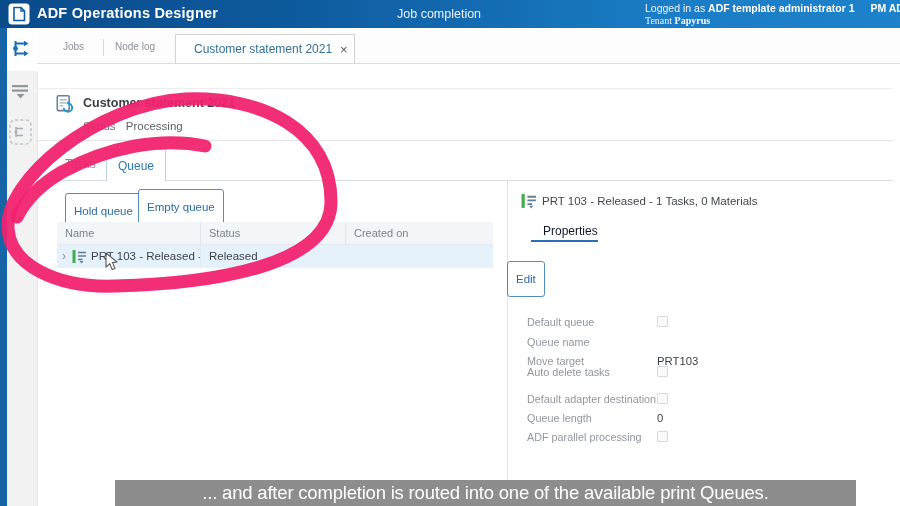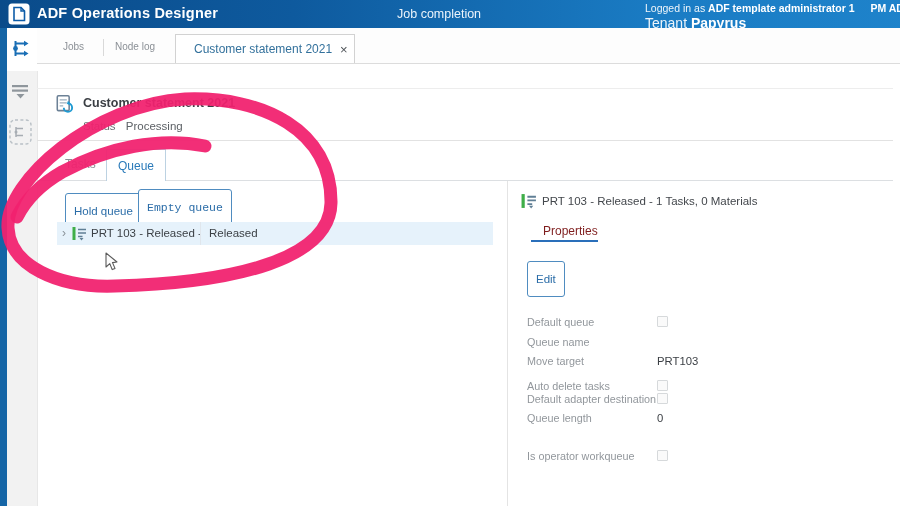--- a/index.html
+++ b/index.html
@@ -8,21 +8,21 @@
   .screen { position:relative; width:900px; height:506px; overflow:hidden; background:#fff; }
   .abs { position:absolute; }
 
   
   .topbar { position:absolute; left:0; top:0; width:900px; height:28px; overflow:hidden;
             background:linear-gradient(90deg,#0a4b8a 0%, #0e5a9e 32%, #1a7cc4 72%, #1e83cb 100%);padding-left:16px; }
   .app-icon { position:absolute; left:8px; top:3px; }
   .app-title { position:absolute; left:37px; top:5px; color:#fff; font-size:14.5px; font-weight:bold; letter-spacing:.2px; white-space:nowrap; }
   .nav-title { position:absolute; left:397px; top:7px; color:#eaf3fb; font-size:12.5px; white-space:nowrap; }
   .login-line  { position:absolute; left:645px; top:2px;  color:#fff; font-size:10.5px; white-space:nowrap; }
-  .tenant-line { position:absolute; left:645px; top:15px; color:#fff; font-size:14px; white-space:nowrap; }
+  .tenant-line { position:absolute; left:645px; top:15px; color:#fff; font-size:10px; white-space:nowrap;font-family:Liberation Serif, serif; }
   .login-line .lbl, .tenant-line .lbl { opacity:.92; font-weight:400; }
   .login-line .val, .tenant-line .val { font-weight:bold; }
   .login-line .val2 { font-weight:bold; margin-left:13px; }
 
   
   .blue-strip { position:absolute; left:0; top:28px; width:7px; height:478px; background:#1565a6; }
   .side-rail  { position:absolute; left:7px; top:28px; width:30px; height:478px; background:#fff; }
   .side-rail-gray { position:absolute; left:7px; top:71px; width:30px; height:435px; background:#f2f2f2; border-right:1px solid #e7e7e7; }
   .rail-btn { position:absolute; cursor:pointer; }
 
@@ -61,21 +61,21 @@
   .qhead { display:grid; grid-template-columns:143px 145px 148px; height:22px; background:#f2f6f9; border-bottom:1px solid #e3e7ea; }
   .qhead .cell { font-size:11px; color:#7d8288; line-height:22px; padding-left:8px; box-sizing:border-box; cursor:pointer; overflow:hidden; white-space:nowrap; }
   .qrow { display:grid; grid-template-columns:143px 145px 148px; height:23px; background:#e6f2fb; cursor:pointer; }
   .qrow .cell { font-size:11.5px; color:#3c4146; line-height:23px; padding-left:8px; box-sizing:border-box; overflow:hidden; white-space:nowrap; }
   .cell.c2, .cell.c3 { border-left:1px solid #e0e6ec; }
   .name-cell { display:flex; align-items:center; gap:4px; padding-left:3px !important; }
   .expand-ch { color:#8a9299; font-size:12px; width:9px; text-align:center; cursor:pointer; }
 
   
   .rp-title { position:absolute; left:542px; top:195px; font-size:11.5px; color:#43474c; white-space:nowrap; }
-  .rp-tab { position:absolute; left:543px; top:224px; font-size:12px; color:#7f1d1d; cursor:pointer; }
+  .rp-tab { position:absolute; left:543px; top:224px; font-size:12px; color:#0f172a; cursor:pointer; }
   .rp-tab-underline { position:absolute; left:531px; top:240px; width:67px; height:2px; background:#2a6fba; }
   .prop-row { position:absolute; left:527px; width:366px; height:14px; }
   .prop-label { position:absolute; left:0; top:0; font-size:10.8px; color:#92979c; white-space:nowrap; }
   .prop-value { position:absolute; left:130px; top:0; font-size:11.3px; color:#3b3f44; white-space:nowrap; }
   .prop-checkbox { position:absolute; left:130px; top:0; width:11px; height:11px; box-sizing:border-box;
                    border:1px solid #d6d9db; background:#fafafa; border-radius:1px; cursor:pointer; }
 
   
   .caption { position:absolute; left:115px; top:480px; width:741px; height:26px; background:#8d8d8d;
              color:#fff; font-size:18.5px; line-height:26px; text-align:center; white-space:nowrap; z-index:60; letter-spacing:-0.2px; }
@@ -163,23 +163,28 @@
     <span class="lbl">Status</span>
     <span class="val">Processing</span>
   </div>
 
   <span class="subtab-tasks">Tasks</span>
   <div class="subtab-queue">
     <span>Queue</span>
   </div>
 
   <button class="btn" style="left:65px; top:193px;">Hold queue</button>
-  <button class="btn" style="left:138px; top:189px;font-family:Liberation Mono, monospace;">Empty queue</button>
+  <button class="btn" style="left:138px; top:189px;">Empty queue</button>
 
   <div class="qtable">
+    <div class="qhead">
+      <div class="cell c1">Name</div>
+      <div class="cell c2">Status</div>
+      <div class="cell c3">Created on</div>
+    </div>
     <div class="qrow">
       <div class="cell c1 name-cell">
         <span class="expand-ch">›</span>
         <svg width="15" height="15" viewBox="0 0 15 15" style="flex:none;">
           <rect x="0.5" y="1" width="3" height="13" fill="#3fae49"></rect>
           <path d="M6 3.5 h8 M6 7 h8 M6 10.5 h4.5" stroke="#607f95" stroke-width="1.7" fill="none"></path>
           <path d="M7.5 12 h4 l-2 2.5 z" fill="#607f95"></path>
         </svg>
         <span style="overflow:hidden;">PRT 103 - Released -…</span>
       </div>
@@ -188,51 +193,52 @@
   </div>
 
   <svg class="abs" style="left:521px; top:193px;" width="16" height="16" viewBox="0 0 15 15">
     <rect x="0.5" y="1" width="3" height="13" fill="#3fae49"></rect>
     <path d="M6 3.5 h8 M6 7 h8 M6 10.5 h4.5" stroke="#607f95" stroke-width="1.7" fill="none"></path>
     <path d="M7.5 12 h4 l-2 2.5 z" fill="#607f95"></path>
   </svg>
   <div class="rp-title">PRT 103 - Released - 1 Tasks, 0 Materials</div>
   <div class="rp-tab">Properties</div>
   <div class="rp-tab-underline"></div>
-  <button class="btn" style="left:527px; top:261px;">Edit</button>
+  <button class="btn" style="left:507px; top:261px;">Edit</button>
 
   <div class="prop-row" style="top:316px">
     <span class="prop-label">Default queue</span>
     <span class="prop-checkbox"></span>
   </div>
   <div class="prop-row" style="top:336px">
     <span class="prop-label">Queue name</span>
     <span class="prop-value"></span>
   </div>
   <div class="prop-row" style="top:355px">
     <span class="prop-label">Move target</span>
     <span class="prop-value">PRT103</span>
   </div>
-  <div class="prop-row" style="top:380px">
+  <div class="prop-row" style="top:366px">
     <span class="prop-label">Auto delete tasks</span>
     <span class="prop-checkbox"></span>
   </div>
   <div class="prop-row" style="top:393px">
     <span class="prop-label">Default adapter destination</span>
     <span class="prop-checkbox"></span>
   </div>
   <div class="prop-row" style="top:412px">
     <span class="prop-label">Queue length</span>
     <span class="prop-value">0</span>
   </div>
-  <div class="prop-row" style="top:450px">
-    <span class="prop-label">Is operator workqueue</span>
-    <span class="prop-checkbox"></span>
-  </div>
-
+  <div class="prop-row" style="top:431px">
+    <span class="prop-label">ADF parallel processing</span>
+    <span class="prop-checkbox"></span>
+  </div>
+
+  <div class="caption">... and after completion is routed into one of the available print Queues.</div>
 
   <svg class="annotation-svg" width="900" height="506" viewBox="0 0 900 506">
     <path d="M185 99 C262 96 332 130 331 203 C330 258 238 283 115 286 C58 288 10 266 8 228 C5 181 95 104 185 99" fill="none" stroke="#f1216e" stroke-width="13" stroke-linecap="round" stroke-linejoin="round" opacity="0.94"></path>
     <path d="M205 146 C160 137 108 147 62 172 C43 183 26 199 17 217" fill="none" stroke="#f1216e" stroke-width="13" stroke-linecap="round" opacity="0.94"></path>
   </svg>
 
   <svg class="cursor-svg" width="18" height="22" viewBox="0 0 18 22">
     <path d="M3 1 L3 15 L6.8 11.6 L9.2 17.6 L12 16.4 L9.5 10.6 L14 10 Z" fill="#fbfbfb" stroke="#5a5a5a" stroke-width="1.1" stroke-linejoin="round"></path>
   </svg>
 

